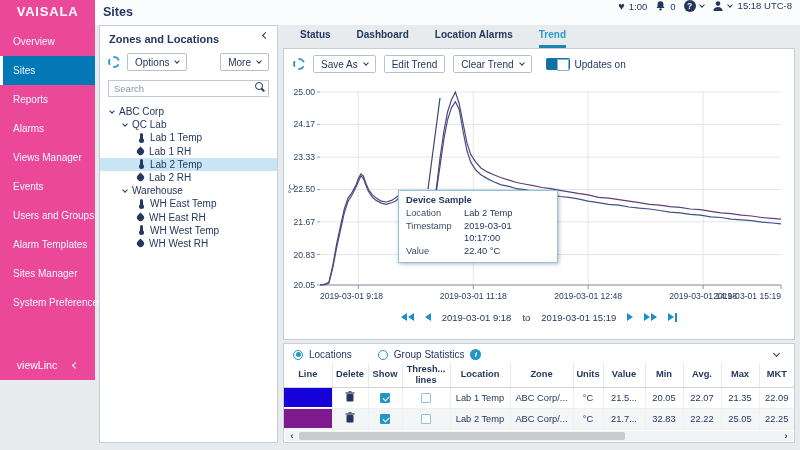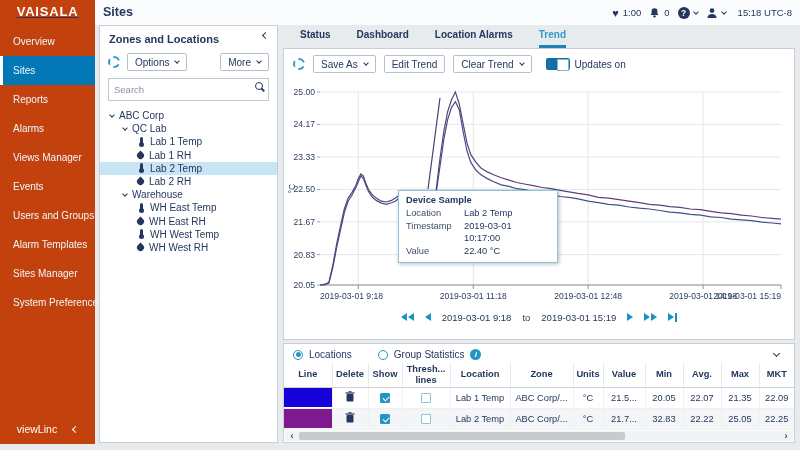--- a/index.html
+++ b/index.html
@@ -1,31 +1,31 @@
 <!DOCTYPE html>
 <html><head>
 <meta charset="utf-8">
 <style>
   * { margin:0; padding:0; box-sizing:border-box; }
   html,body { background:#cfd6da; }
   .app { position:relative; width:800px; height:450px; background:#e7ebee;
          font-family:"Liberation Sans",sans-serif; color:#24375e; overflow:hidden; }
 
   
-  .sidebar { position:absolute; left:0; top:0; width:95px; height:444px; background:#c2410c;text-decoration:underline; }
+  .sidebar { position:absolute; left:0; top:0; width:95px; height:380px; background:#ec4899; }
   .logo { color:#fff; font-weight:bold; font-size:13px; letter-spacing:.8px; text-align:center; padding-top:4px; height:26px; }
   .nav { position:absolute; top:27px; left:0; right:0; }
   .nav-item { height:29px; line-height:29px; padding-left:13px; color:#eef8fd; font-size:10px; cursor:pointer; white-space:nowrap; }
   .nav-item.active { background:#0478b6; border-left:3px solid #fff; padding-left:10px; }
   .sidebar-footer { position:absolute; bottom:9px; left:0; right:0; display:flex; align-items:center; justify-content:center; gap:16px; color:#fff; font-size:10.5px; }
 
   
   .topbar { position:absolute; left:95px; top:0; right:0; height:25px; background:#fbfcfd; }
   .page-title { position:absolute; left:8px; top:5px; font-size:12.5px; font-weight:bold; }
-  .topbar-right { position:absolute; right:8px; top:0; height:25px; display:flex; align-items:center; gap:0; font-size:9.5px; }
+  .topbar-right { position:absolute; right:8px; top:0; height:25px; display:flex; align-items:flex-start; gap:0; font-size:9.5px; }
   .tb-group { display:flex; align-items:center; gap:4px; margin-left:8px; }
 
   
   .chev { display:inline-block; width:5px; height:5px; border-right:1.4px solid #24375e; border-bottom:1.4px solid #24375e; }
   .chev.down  { transform:rotate(45deg); margin-top:-2px; }
   .chev.left  { transform:rotate(135deg); }
   .chev.white { border-color:#fff; }
   .chev.sm { width:4px; height:4px; }
   .icon-heart::after { content:"♥"; font-size:11px; color:#24375e; }
   .icon-help { width:12px; height:12px; border-radius:50%; background:#24375e; color:#fff; font-size:8.5px; font-weight:bold;
@@ -56,21 +56,21 @@
   .radio.checked::after { content:""; position:absolute; left:1.5px; top:1.5px; right:1.5px; bottom:1.5px; background:#2496c6; border-radius:50%; }
 
   
   .zones-panel { position:absolute; left:99px; top:25px; width:179px; bottom:7px; background:#fff; border:1px solid #c9ced4; }
   .zp-header { display:flex; justify-content:space-between; align-items:flex-start; padding:7px 9px 4px; font-weight:bold; font-size:11px; }
   .zp-toolbar { display:flex; align-items:center; gap:7px; padding:4px 8px 2px; }
   .zp-toolbar .spacer { flex:1; }
   .btn { display:inline-flex; align-items:center; gap:6px; border:1px solid #b9c0c7; background:#fff; font-size:10px; color:#24375e;
          padding:0 7px; border-radius:2px; height:18px; cursor:pointer; white-space:nowrap; }
   .zp-search { margin:5px 8px 2px; position:relative; }
-  .zp-search input { width:100%; height:23px; border:1px solid #c2c9cf; font-size:9.5px; padding:0 18px 0 5px; color:#24375e;
+  .zp-search input { width:100%; height:17px; border:1px solid #c2c9cf; font-size:9.5px; padding:0 18px 0 5px; color:#24375e;
                      font-family:"Liberation Sans",sans-serif; }
   .zp-search input::placeholder { color:#8a94a3; }
   .zp-search .icon-search { position:absolute; right:6px; top:4px; }
   .tree { list-style:none; margin-top:8px; font-size:10px; }
   .tree li { display:flex; align-items:center; gap:5px; height:13.2px; cursor:pointer; white-space:nowrap; }
   .tree li.d0 { padding-left:10px; }
   .tree li.d1 { padding-left:23px; }
   .tree li.d2 { padding-left:37px; }
   .tree li.selected { background:#c7e5f4; }
 
@@ -155,21 +155,21 @@
         <span class="icon-help"></span>
         <span class="chev down sm"></span>
       </span>
       <span class="tb-group">
         <svg width="12" height="12" viewBox="0 0 12 12">
           <circle cx="6" cy="3.6" r="2.3" fill="#24375e"></circle>
           <path d="M1.4 11c0-2.6 2.1-4 4.6-4s4.6 1.4 4.6 4z" fill="#24375e"></path>
         </svg>
         <span class="chev down sm"></span>
       </span>
-      <span style="margin-left:12px;">15:18 UTC-8</span>
+      <span style="margin-left:6px;">15:18 UTC-8</span>
     </div>
   </header>
 
   <section class="zones-panel">
     <div class="zp-header">
       <span>Zones and Locations</span>
       <span class="chev left"></span>
     </div>
     <div class="zp-toolbar">
       <span class="icon-refresh"></span>

